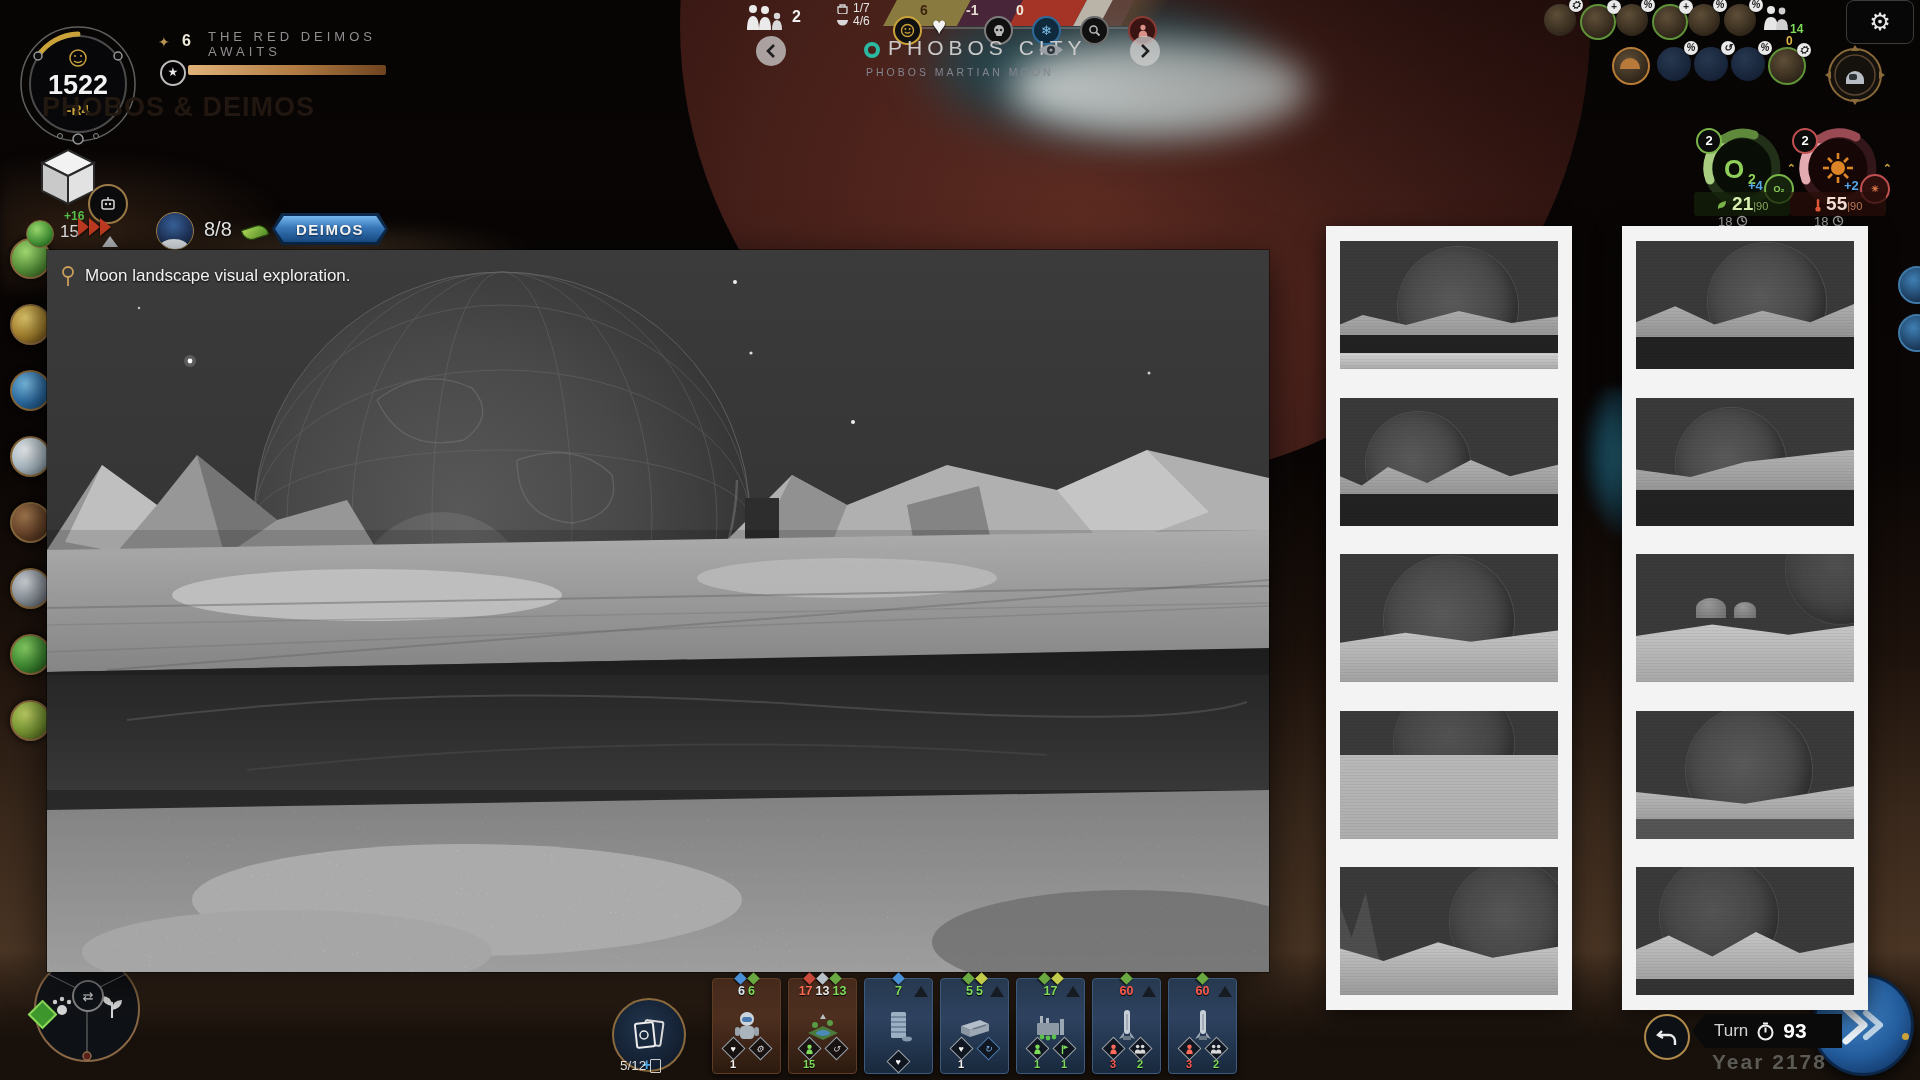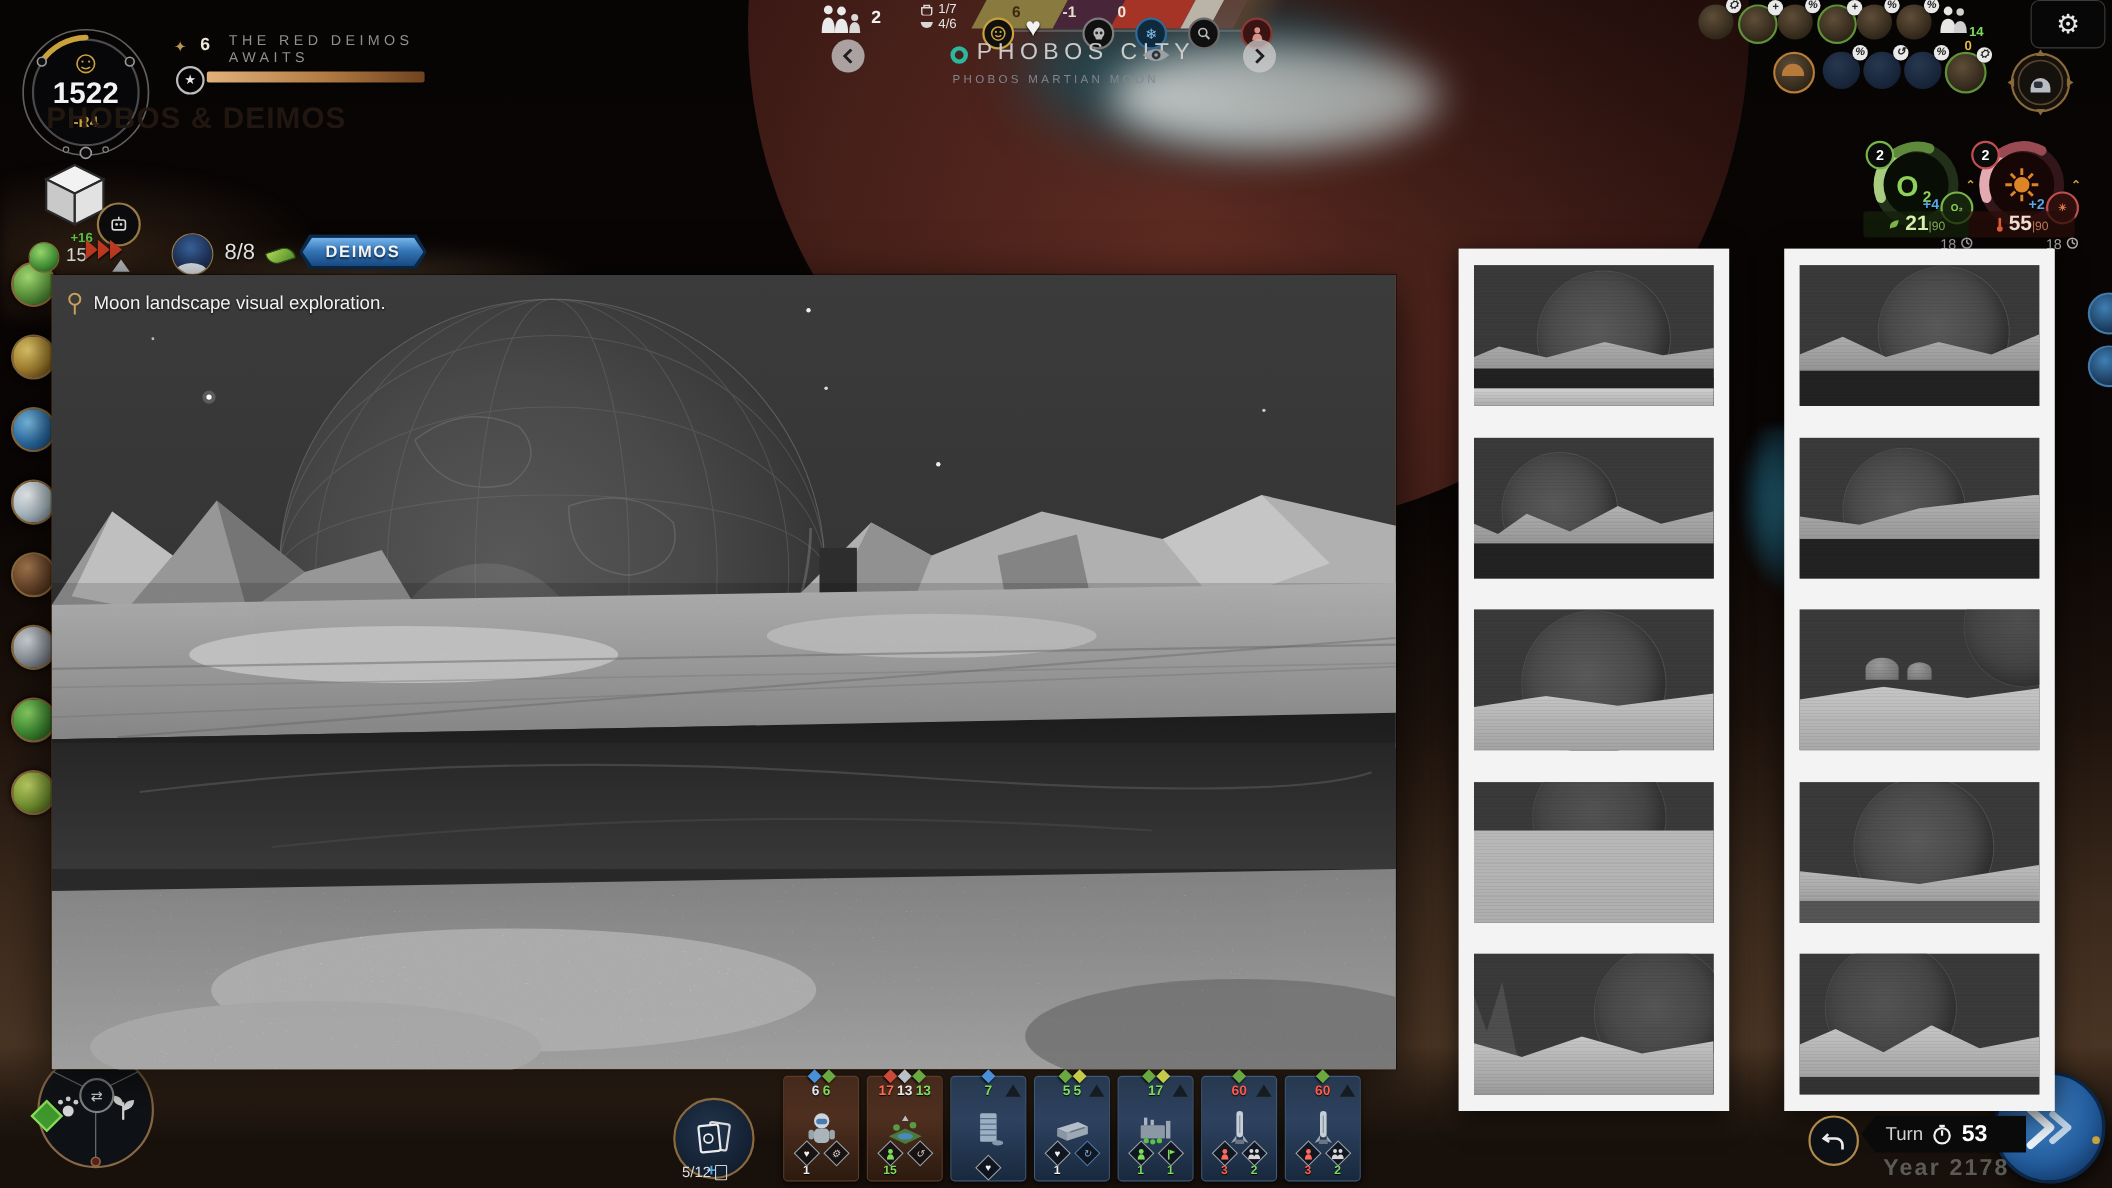--- a/index.html
+++ b/index.html
@@ -110,23 +110,23 @@
   
   .gauge{z-index:3;width:96px;}
   .gbadge{position:absolute;left:2px;top:6px;width:22px;height:22px;border-radius:50%;background:#0b0b0b;
       font-size:13px;font-weight:bold;color:#fff;text-align:center;line-height:22px;}
   .gsub{position:absolute;right:-4px;top:52px;width:26px;height:26px;border-radius:50%;font-size:9px;
       font-weight:bold;display:flex;align-items:center;justify-content:center;}
   .gup{position:absolute;right:-6px;top:40px;color:#caa23a;font-size:11px;font-weight:bold;}
   .gdelta{position:absolute;left:54px;top:56px;font-size:13px;font-weight:bold;color:#56a8e8;text-shadow:0 1px 2px #000;}
   .gvals{position:absolute;left:0px;top:70px;width:96px;text-align:center;border-radius:3px;padding:1px 0;}
   .gvals .v{font-size:19px;font-weight:bold;} .gvals .m{font-size:11px;}
-  .geta{position:absolute;left:30px;top:92px;width:70px;text-align:right;font-size:13px;color:#a8a8a8;}
-  
-  .panel{left:47px;top:250px;width:1222px;height:722px;z-index:5;background:#a16207;
+  .geta{position:absolute;left:4px;top:92px;width:70px;text-align:center;font-size:13px;color:#a8a8a8;}
+  
+  .panel{left:47px;top:250px;width:1222px;height:722px;z-index:5;background:#0369a1;
       box-shadow:0 0 0 1px rgba(0,0,0,.4),0 10px 40px rgba(0,0,0,.7);}
   .caption{position:absolute;left:14px;top:14px;display:flex;align-items:center;gap:10px;z-index:2;}
   .caption span{font-size:17px;color:#f2f2f2;text-shadow:0 1px 2px #000;}
   
   .pcol{position:absolute;top:226px;width:246px;height:784px;background:#f3f3f3;z-index:6;
       box-shadow:0 6px 22px rgba(0,0,0,.65);padding:15px 14px;box-sizing:border-box;
       display:flex;flex-direction:column;justify-content:space-between;}
   .colA{left:1326px;} .colB{left:1622px;}
   .thumb{position:relative;width:218px;height:128px;background:#3a3a3a;overflow:hidden;}
   .thumb i{position:absolute;display:block;}
@@ -975,21 +975,21 @@
     <path d="M2.5 8 H 13 a6 6 0 0 1 6 6 v 4" fill="none" stroke="#ececec" stroke-width="2.4"></path>
   </svg>
 </div>
 <div class="abs turnpill">
   <span class="tl">Turn</span>
   <svg width="19" height="19" viewBox="0 0 19 19">
     <circle cx="9.5" cy="10.5" r="7" fill="none" stroke="#f0f0f0" stroke-width="2"></circle>
     <line x1="9.5" y1="10.5" x2="9.5" y2="5.5" stroke="#f0f0f0" stroke-width="2"></line>
     <line x1="7" y1="1.5" x2="12" y2="1.5" stroke="#f0f0f0" stroke-width="2"></line>
   </svg>
-  <span class="tn">53</span>
+  <span class="tn">93</span>
 </div>
 <div class="abs year">Year 2178</div>
 <div class="abs nextbtn">
   <svg width="46" height="40" viewBox="0 0 46 40">
     <polyline points="6,4 24,20 6,36" fill="none" stroke="#eaf2f8" stroke-width="7" stroke-linecap="round" stroke-linejoin="round"></polyline>
     <polyline points="26,8 40,20 26,32" fill="none" stroke="#cfe0ee" stroke-width="6" stroke-linecap="round" stroke-linejoin="round" opacity=".9"></polyline>
   </svg>
   <i class="dot" style="left:4px;top:14px;"></i>
   <i class="dot" style="right:2px;top:56px;"></i>
   <i class="dot" style="left:40px;top:-4px;"></i>

